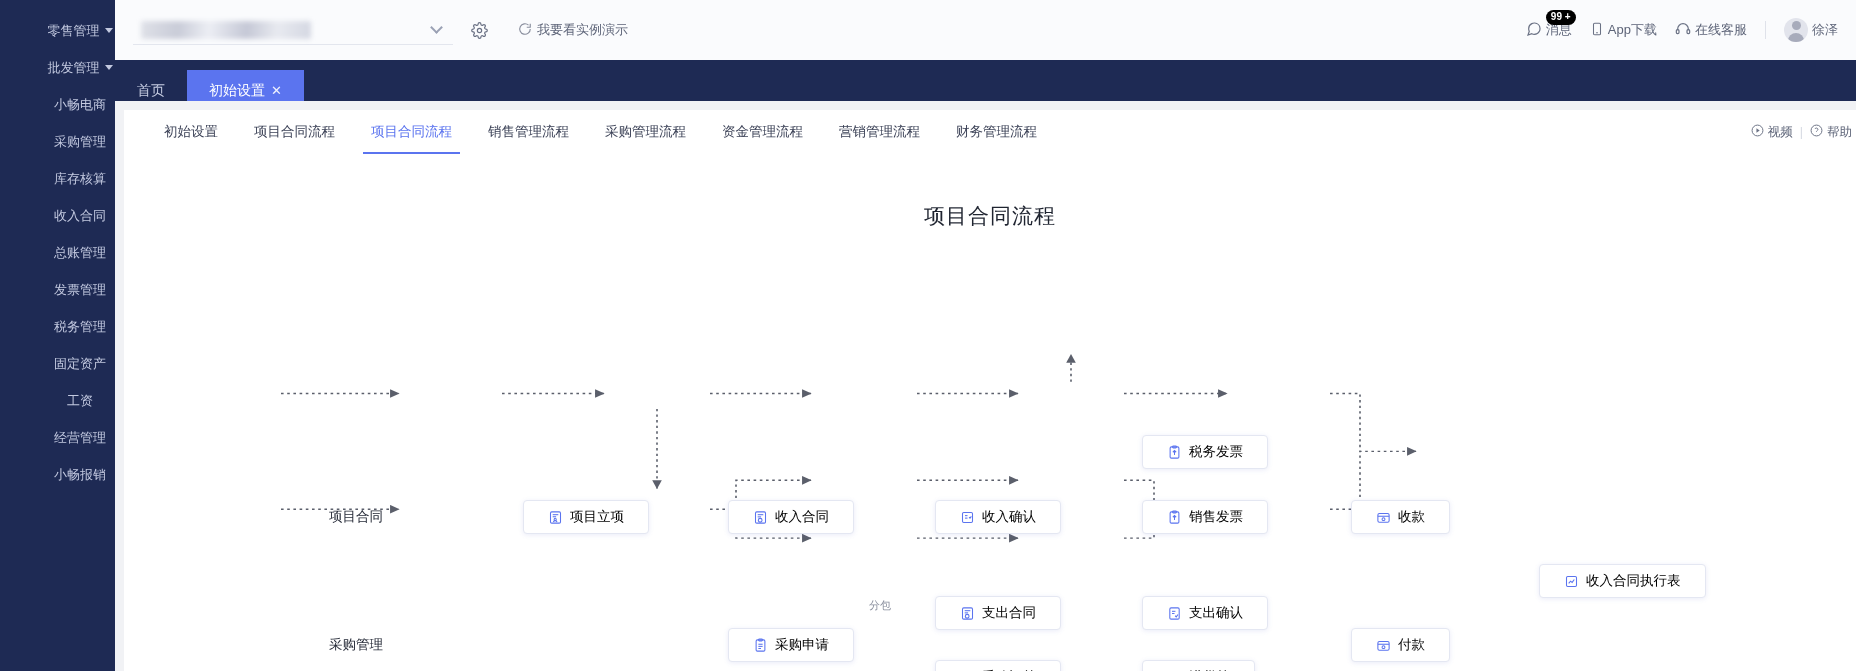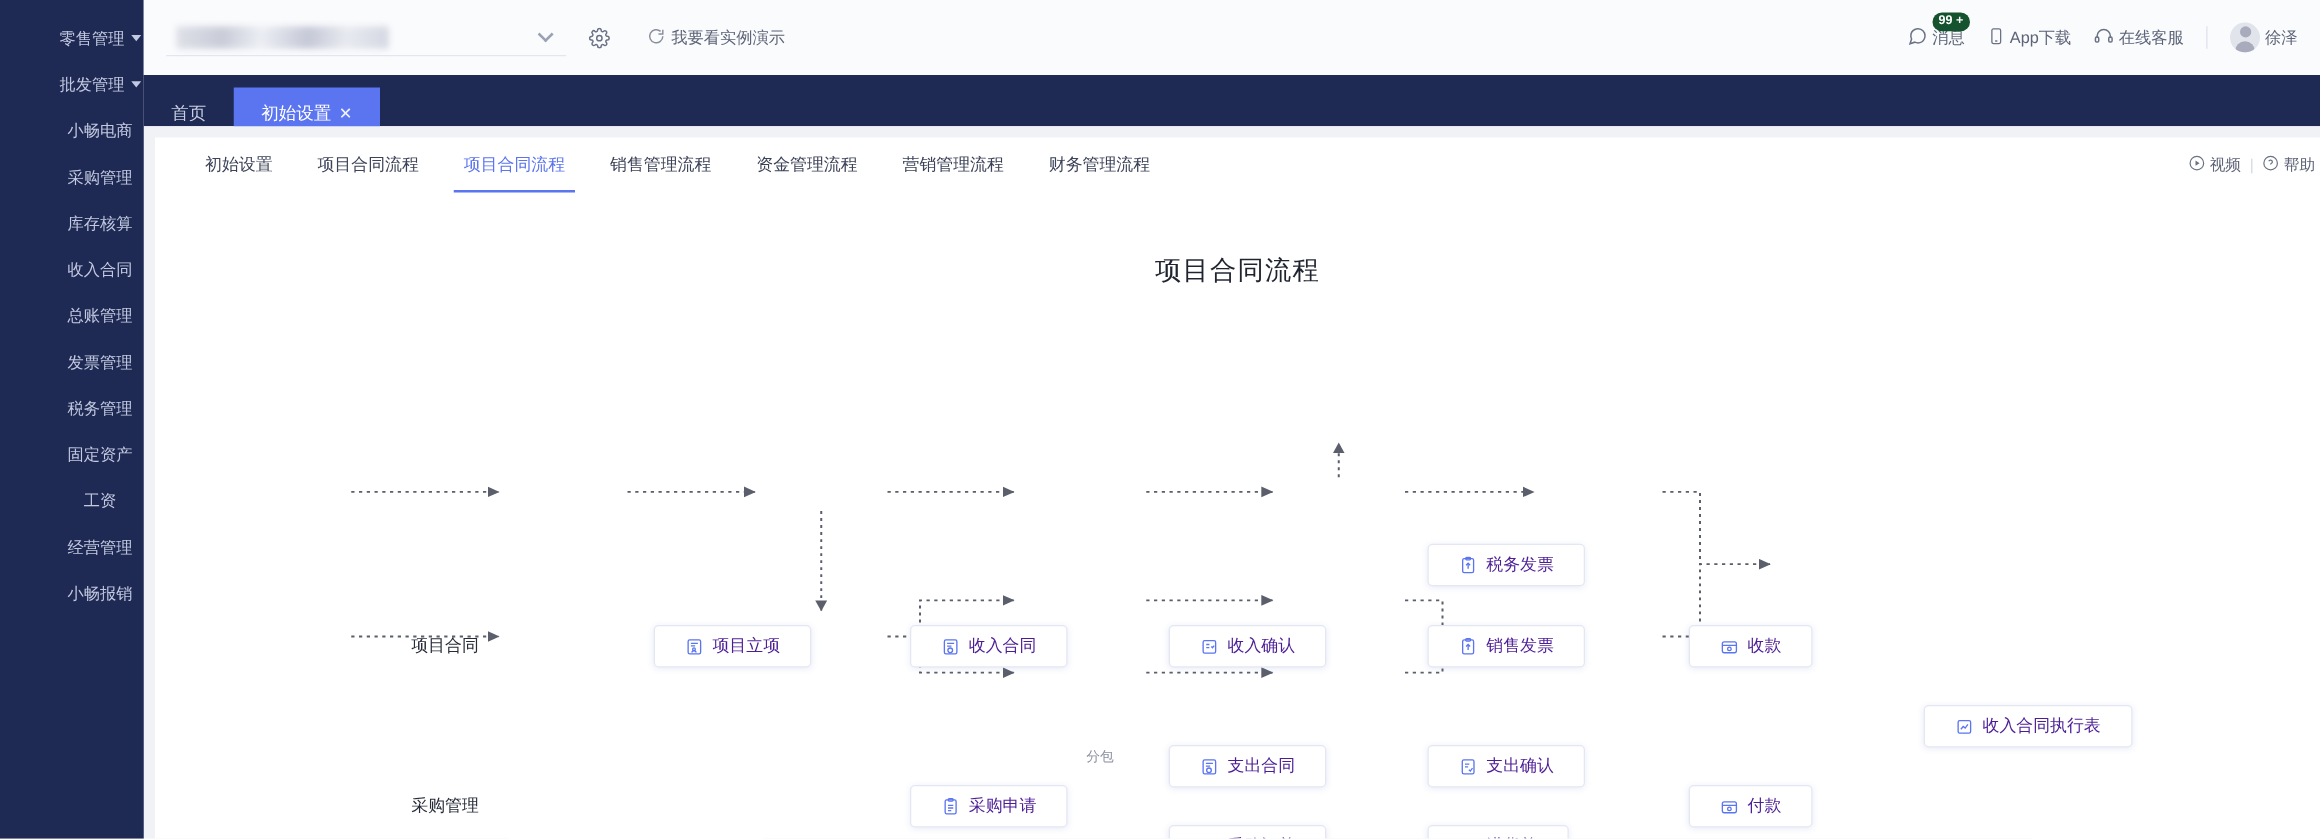--- a/index.html
+++ b/index.html
@@ -63,21 +63,21 @@
   .demo-link {
     display: flex; align-items: center; gap: 5px; margin-left: 30px;
     color: #5d6478; font-size: 13px; cursor: pointer; white-space: nowrap;
   }
   .header-right {
     margin-left: auto; display: flex; align-items: center; gap: 18px;
     color: #5d6478; font-size: 13px;
   }
   .hdr-item { display: flex; align-items: center; gap: 4px; cursor: pointer; position: relative; white-space: nowrap;}
   .badge {
-    position: absolute; left: 20px; top: -11px; background: #14532d; color: #fff;
+    position: absolute; left: 20px; top: -11px; background: #000000; color: #fff;
     border-radius: 9px; font-size: 10px; line-height: 14px; height: 15px;
     padding: 0 5px; font-weight: bold; white-space: nowrap; text-align: center;
   }
   .hdr-sep { width: 1px; height: 18px; background: #dfe2ea; }
   .av-head { width: 9px; height: 9px; border-radius: 50%; background: #a7abbb; margin-top: 3px;}
   .av-body { width: 16px; height: 9px; border-radius: 8px 8px 0 0; background: #a7abbb; position:absolute; bottom:0;}
   .avatar-wrap{ position: relative; width:24px;height:24px;border-radius:50%;overflow:hidden;background:#e2e4ec;display:flex;flex-direction:column;align-items:center;}
 
   
   .tabstrip {
@@ -127,21 +127,21 @@
 
   
   .diagram-wrap { flex: 1 1 auto; position: relative; overflow: hidden; }
   .diagram-title {
     text-align: center; font-size: 21px; color: #1f2430; margin-top: 48px;
     letter-spacing: 1px;
   }
   .node {
     position: absolute; background: #fff; border: 1px solid #e4e7f2;
     border-radius: 4px; height: 34px; display: flex; align-items: center;
-    gap: 7px; padding: 0 24px; font-size: 13.5px; color: #4c1d95;
+    gap: 7px; padding: 0 24px; font-size: 13.5px; color: #000000;
     box-shadow: 0 1px 5px rgba(90,110,200,.13); white-space: nowrap; cursor: pointer;
   }
   .node .ico { display: flex; align-items: center; }
   .rowlabel {
     position: absolute; font-size: 13.5px; color: #262b38; white-space: nowrap;
   }
   .edgelabel {
     position: absolute; font-size: 11px; color: #8a8f9e; white-space: nowrap;
   }
   svg.lines { position: absolute; inset: 0; width: 100%; height: 100%; pointer-events: none; }
@@ -286,20 +286,23 @@
             <span>初始设置</span>
             </div>
           <div class="stab">
             <span>项目合同流程</span>
             </div>
           <div class="stab active">
             <span>项目合同流程</span>
             </div>
           <div class="stab">
             <span>销售管理流程</span>
+            </div>
+          <div class="stab">
+            <span>采购管理流程</span>
             </div>
           <div class="stab">
             <span>资金管理流程</span>
             </div>
           <div class="stab">
             <span>营销管理流程</span>
             </div>
           <div class="stab">
             <span>财务管理流程</span>
             </div>

